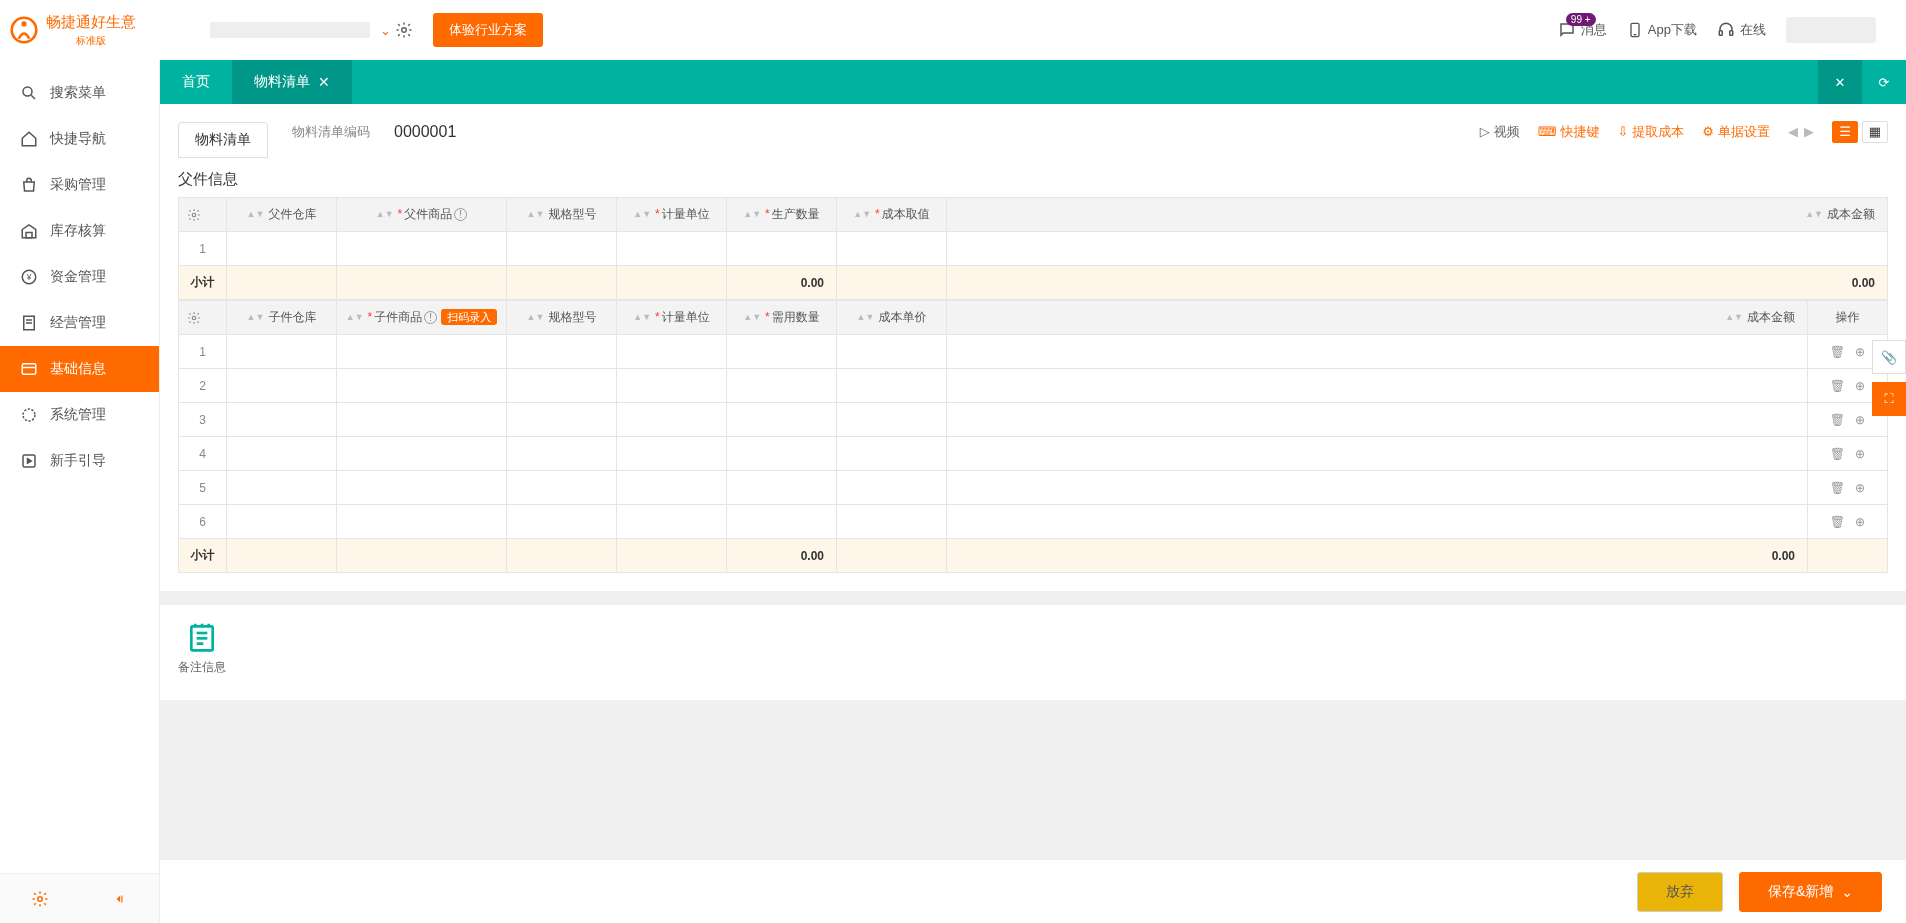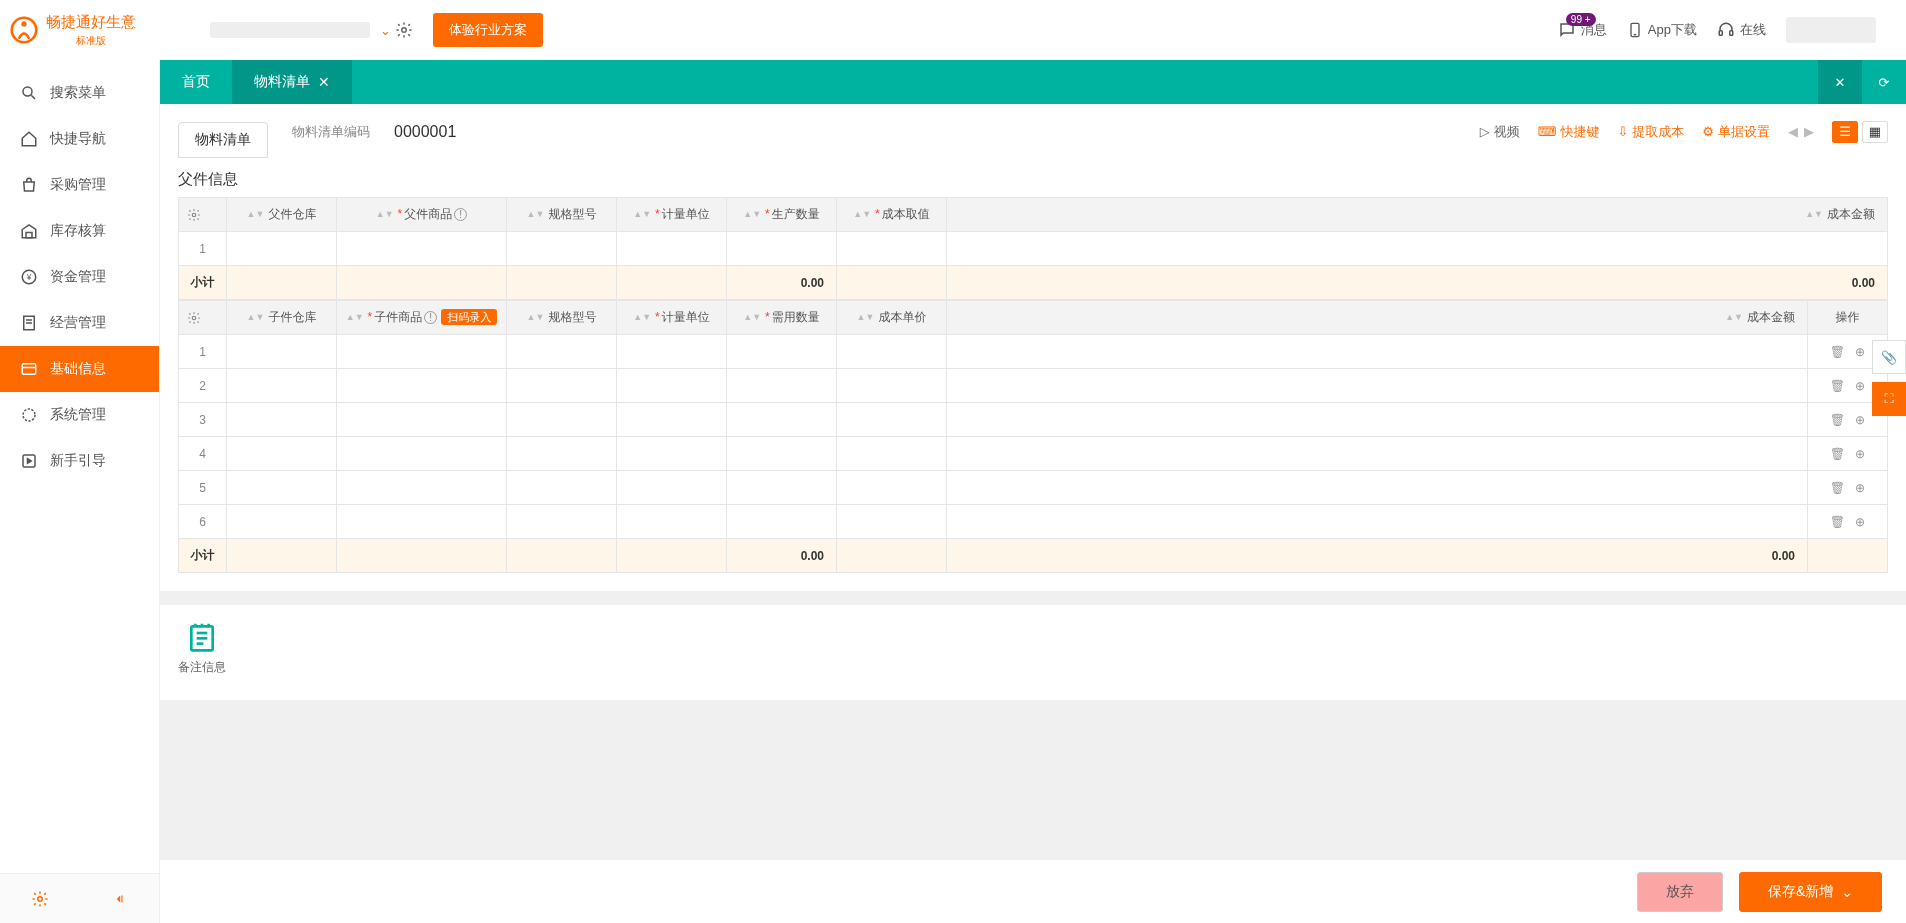--- a/index.html
+++ b/index.html
@@ -77,21 +77,21 @@
 
 .remarks-card { background: #fff; margin-top: 14px; padding: 16px 18px 24px; display: flex; align-items: flex-start; gap: 24px; }
 .remarks-icon-col { display: flex; flex-direction: column; align-items: center; gap: 6px; color: #00b3a1; }
 .remarks-icon { width: 32px; height: 32px; }
 .remarks-label { font-size: 12px; color: #666; }
 .remarks-input { flex: 1; border: none; border-bottom: 1px solid #ddd; padding: 10px 4px; font-size: 13px; outline: none; }
 
 
 .action-bar { height: 64px; background: #fff; display: flex; align-items: center; justify-content: flex-end; gap: 16px; padding: 0 24px; border-top: 1px solid #eee; }
 .btn { padding: 10px 28px; border-radius: 3px; font-size: 14px; cursor: pointer; }
-.btn-default { background: #fca5a5; border: 1px solid #ccc; color: #555; }
+.btn-default { background: #eab308; border: 1px solid #ccc; color: #555; }
 .btn-primary { background: #ff6a00; border: 1px solid #ff6a00; color: #fff; display: flex; align-items: center; gap: 8px; }
 
 
 .float-right { position: absolute; right: 0; top: 340px; display: flex; flex-direction: column; gap: 8px; }
 .float-btn { width: 34px; height: 34px; background: #fff; border: 1px solid #ddd; display: flex; align-items: center; justify-content: center; color: #888; cursor: pointer; }
 .float-btn.orange { background: #ff6a00; border-color: #ff6a00; color: #fff; }
 
 svg { display: block; }
 </style>
 </head>

